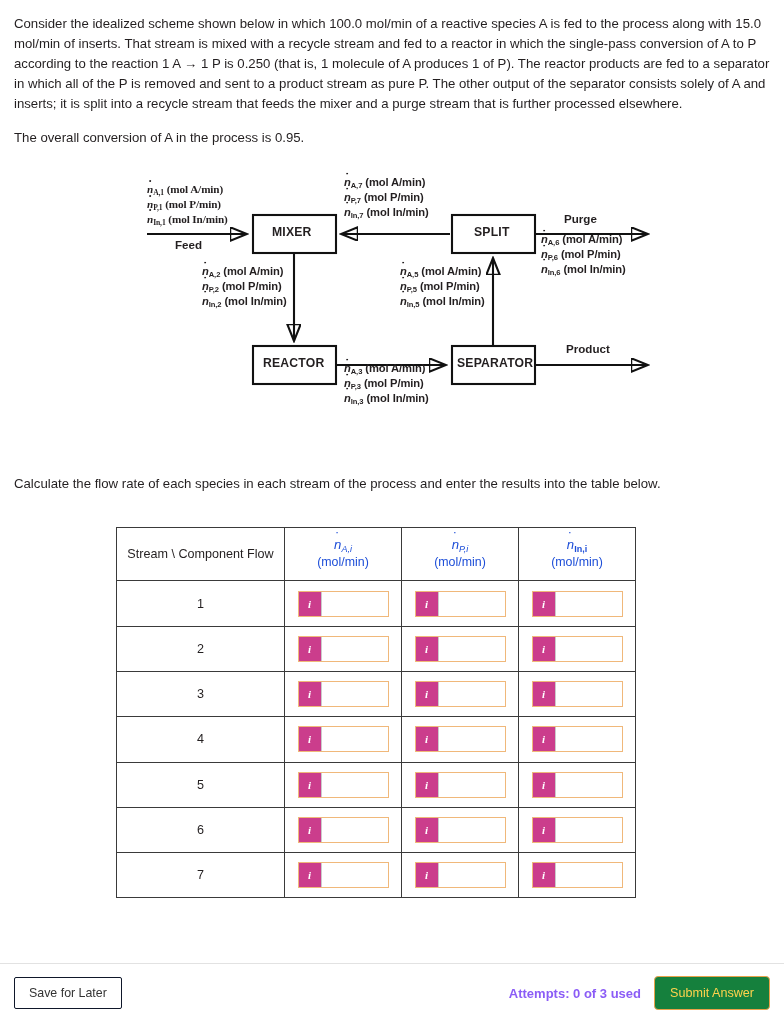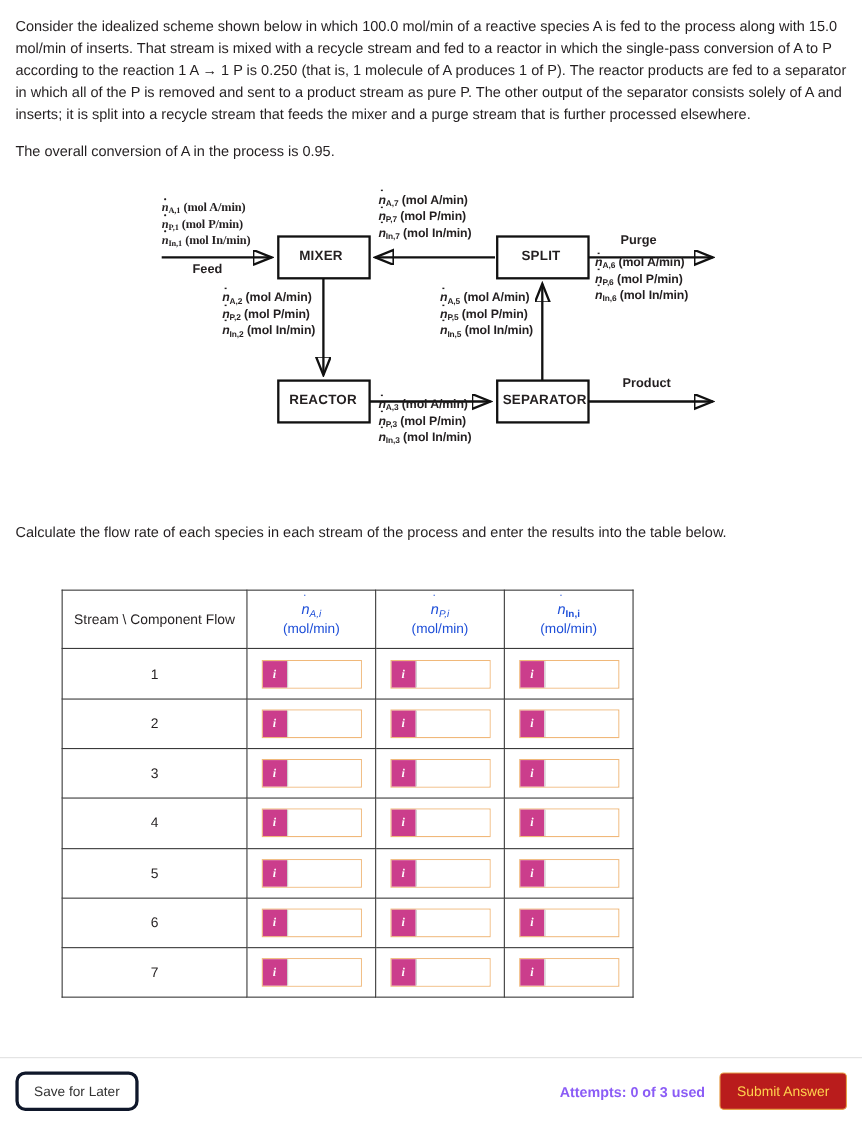--- a/index.html
+++ b/index.html
@@ -87,22 +87,22 @@
   
   .instruction {
     padding: 0 14px;
     font-size: 13.2px;
     color: #231f20;
     margin-top: 4px;
   }
 
   
   .table-zone {
-    margin-top: 45px;
-    padding-left: 56px;
+    margin-top: 36px;
+    padding-left: 116px;
   }
   table.answers {
     border-collapse: collapse;
     width: 515px;
     table-layout: fixed;
   }
   table.answers td, table.answers th {
     border: 1.4px solid #3a3a3a;
     padding: 0;
     text-align: center;
@@ -217,41 +217,41 @@
     box-sizing: border-box;
     cursor: pointer;
   }
   .footer-row {
     margin-top: 12px;
     display: flex;
     align-items: center;
     justify-content: space-between;
   }
   .save-btn {
-    border: 3px solid #0f172a;
+    border: 1px solid #0f172a;
     background: #fff;
-    border-radius: 9px;
+    border-radius: 2px;
     font-size: 12.4px;
     color: #333;
     padding: 8px 14px;
     cursor: pointer;
     font-family: "Liberation Sans", sans-serif;
   }
   .footer-right {
     display: flex;
     align-items: center;
     gap: 13px;
   }
   .attempts {
     font-size: 13px;
     color: #8b5cf6;
     font-weight: bold;
   }
   .submit-btn {
-    background: #b91c1c;
+    background: #15803d;
     border: 1px solid #e8a24a;
     border-radius: 4px;
     color: #ffd24d;
     font-size: 12.6px;
     padding: 9px 15px;
     cursor: pointer;
     font-family: "Liberation Sans", sans-serif;
   }
 </style>
 </head>

